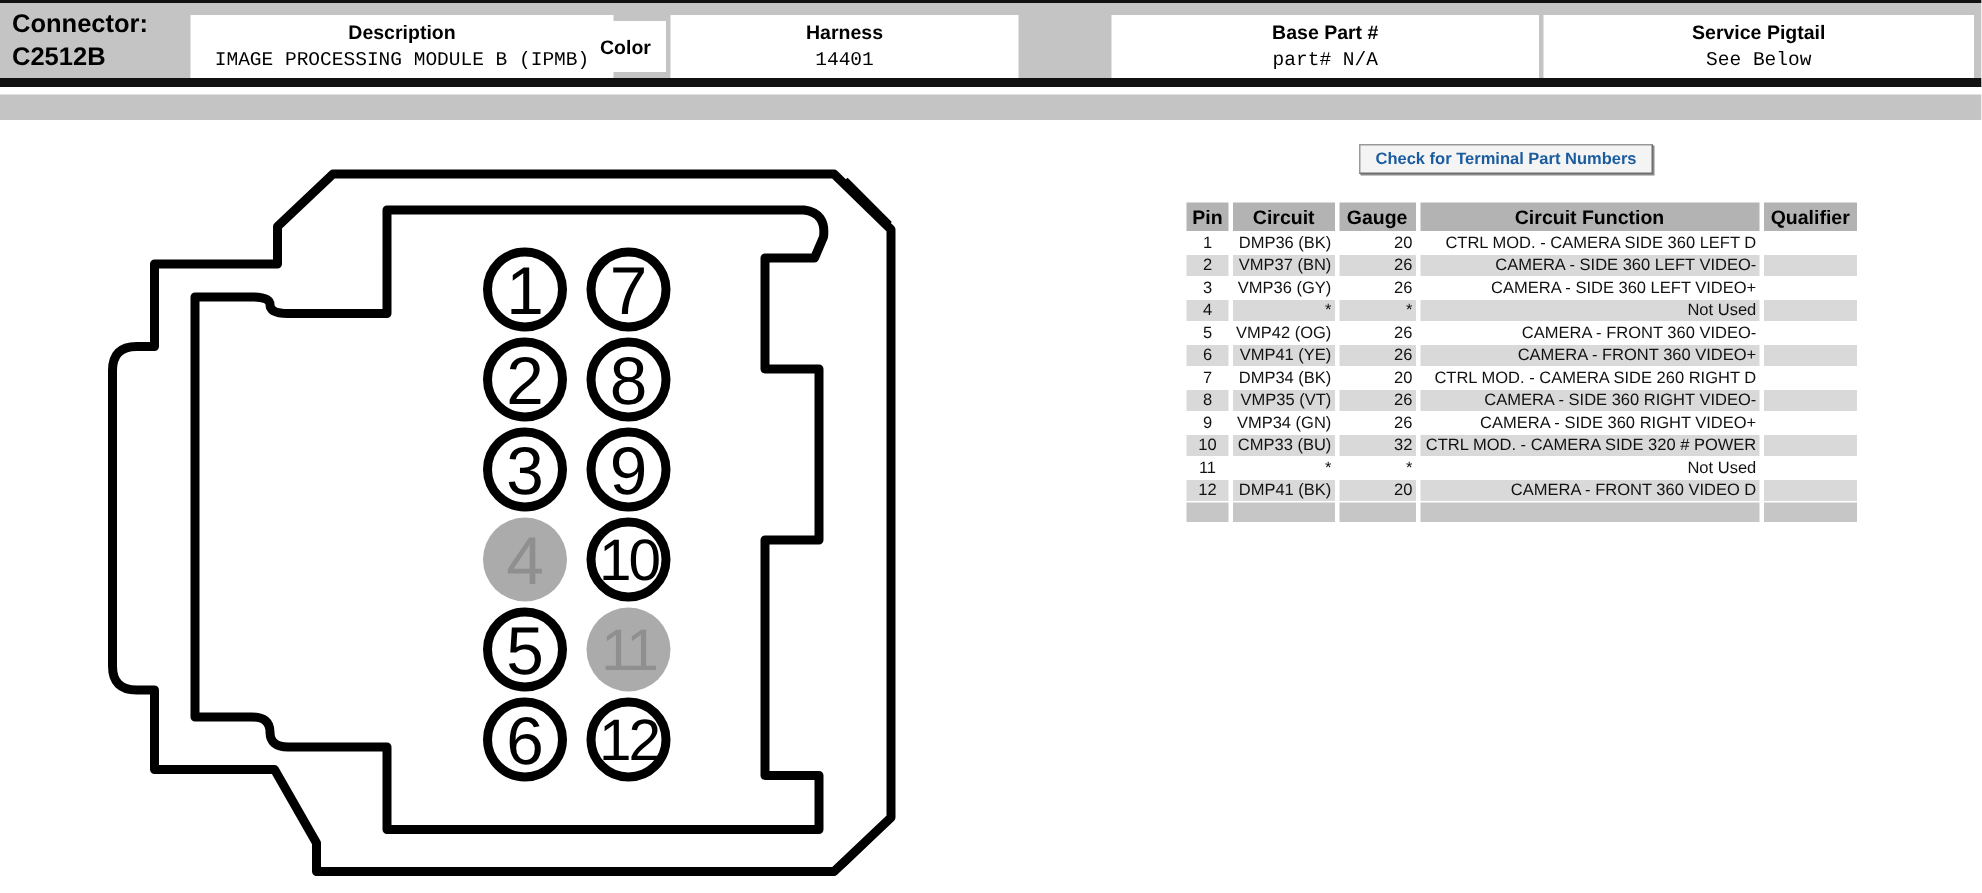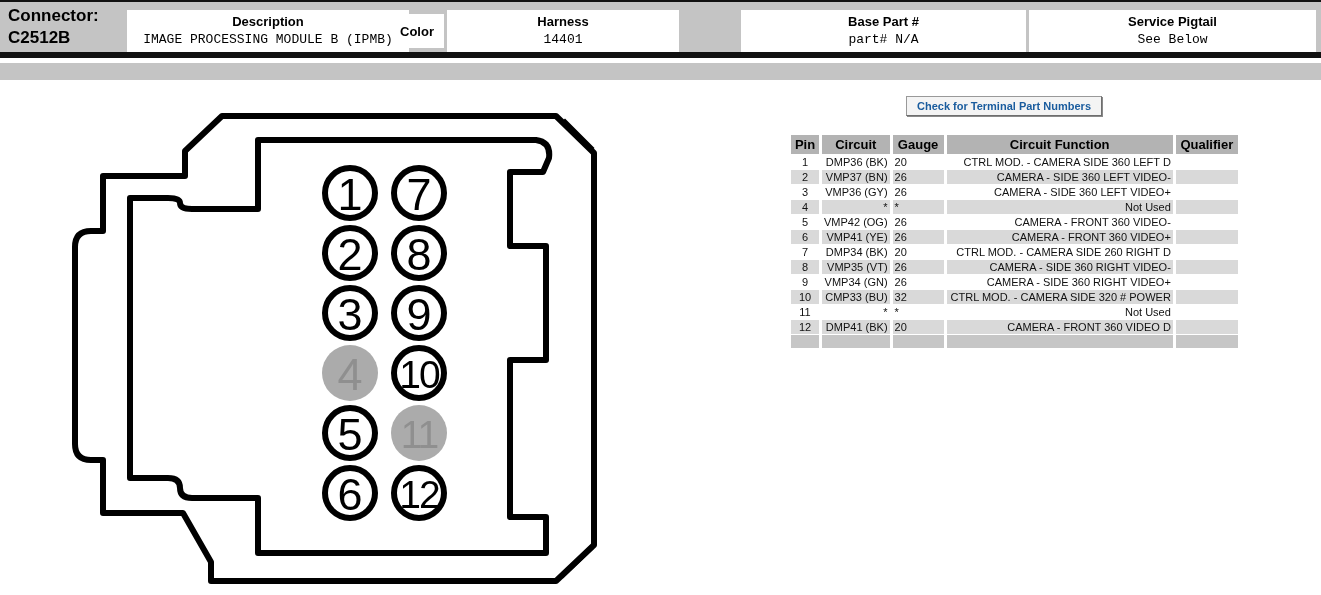--- a/index.html
+++ b/index.html
@@ -26,21 +26,21 @@
             background:#f4f4f4;border:1px solid #999;border-bottom-color:#6e6e6e;border-right-color:#6e6e6e;
             box-shadow:1px 1px 0 #8a8a8a;color:#1a5c9e;font-weight:bold;font-size:11px;
             font-family:"Liberation Sans",sans-serif;cursor:pointer;line-height:18px;}
 
   
   .pin-table{position:absolute;left:788px;top:134px;border-collapse:separate;border-spacing:3px 1px;}
   .pin-table th{background:#b3b3b3;color:#000;font-size:13px;font-weight:bold;height:19px;padding:0 3px;}
   .pin-table td{font-size:11px;height:14px;padding:0 2px;color:#111;white-space:nowrap;}
   .pin-table td.c-pin{width:24px;text-align:center;}
   .pin-table td.c-cir{width:56px;text-align:right;}
-  .pin-table td.c-ga{width:47px;text-align:left;}
+  .pin-table td.c-ga{width:47px;text-align:right;}
   .pin-table td.c-fn{width:211px;text-align:right;padding-left:4px;}
   .pin-table td.c-q{width:58px;}
   .pin-table tr.even td{background:#d9d9d9;}
   .pin-table tr.odd td{background:#ffffff;}
   .pin-table tr.endrow td{background:#c6c6c6;height:13px;}
 
   
   .connector-svg{position:absolute;left:60px;top:95px;width:545px;height:495px;}
 </style>
 </head>

